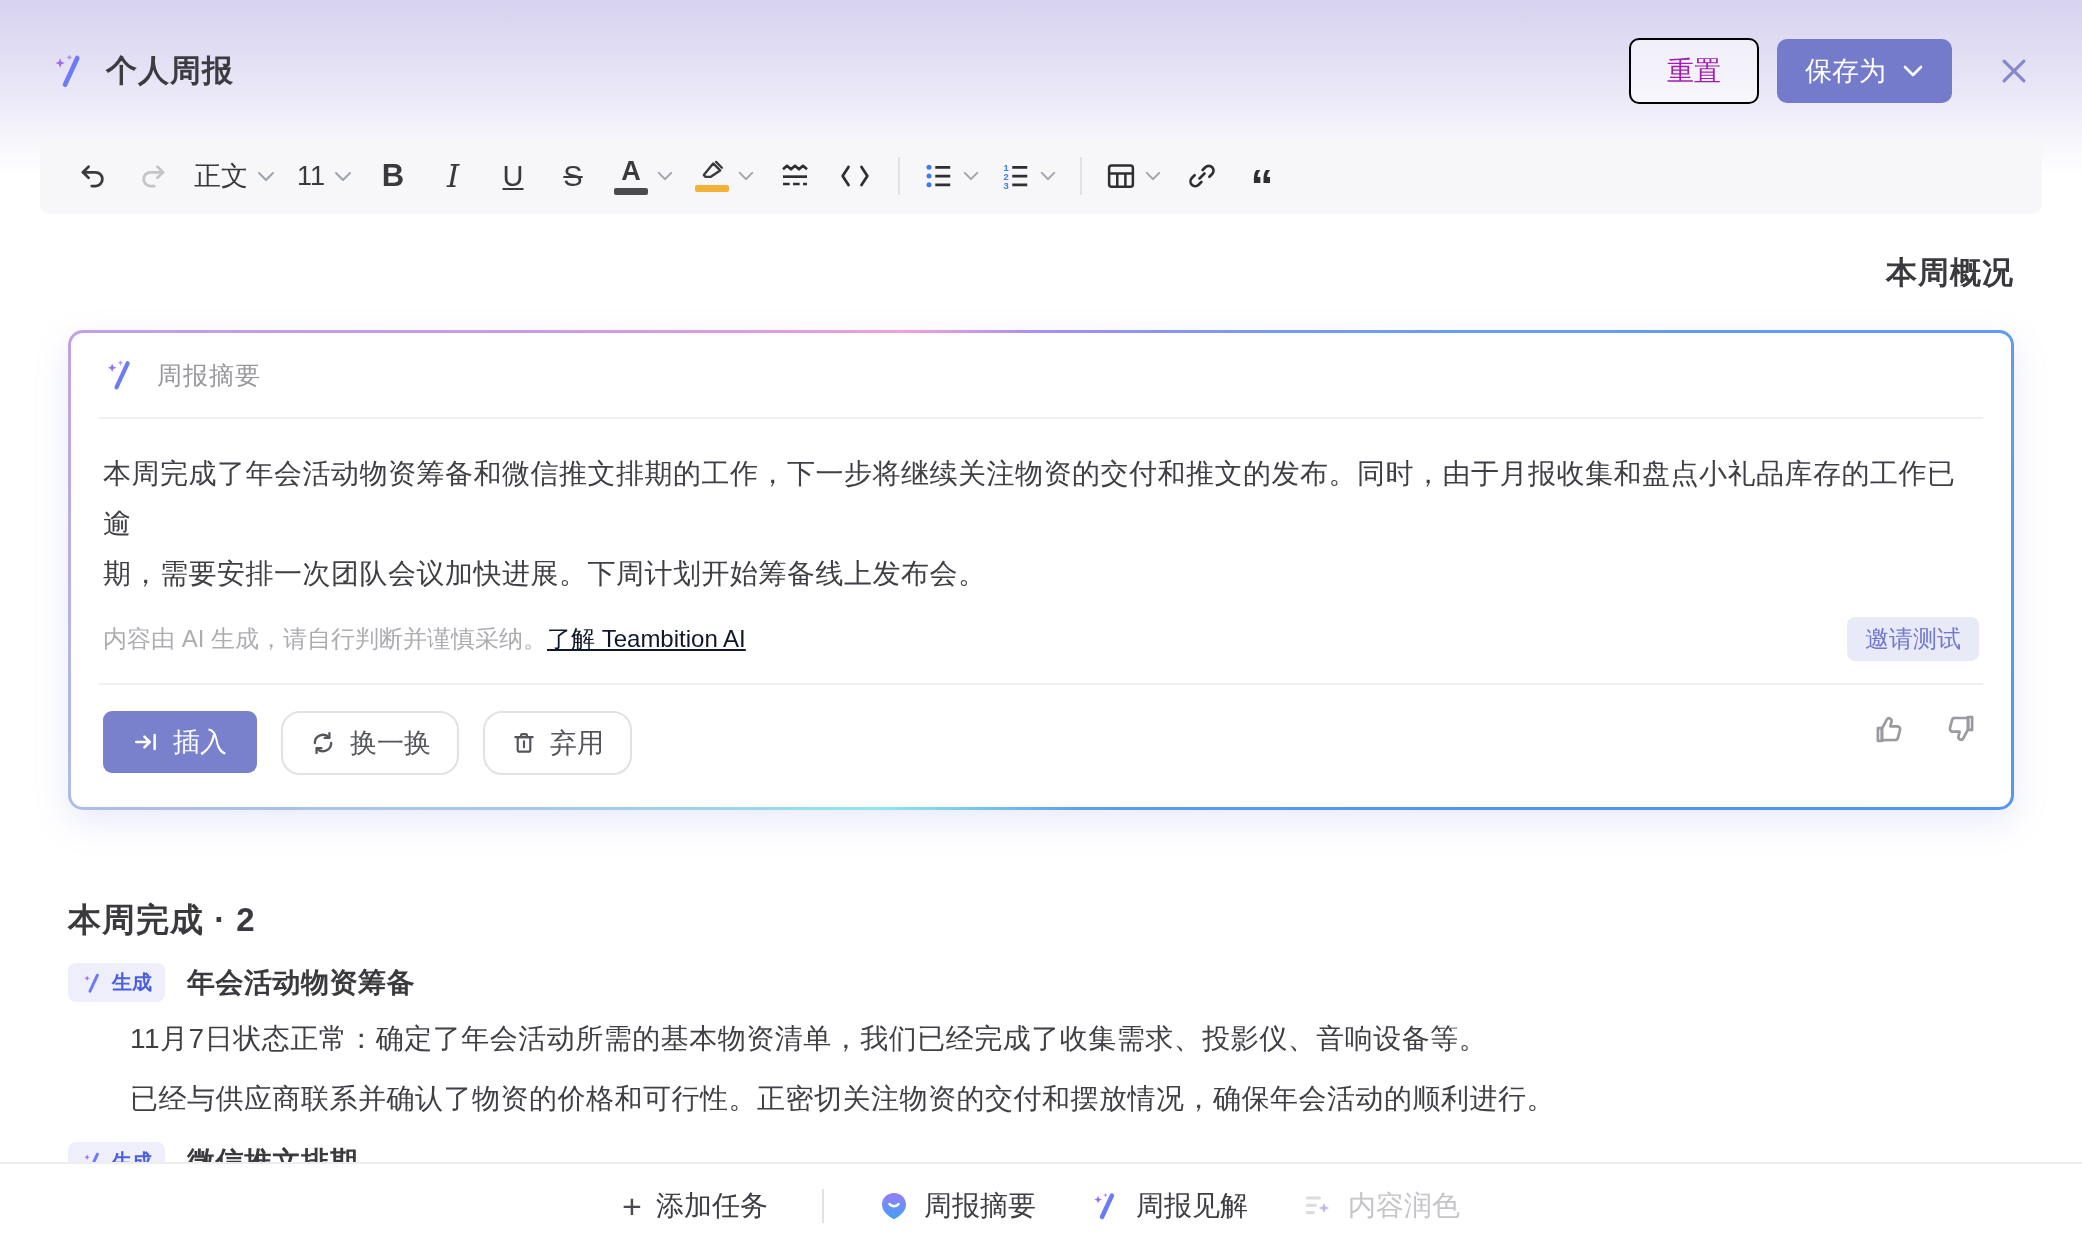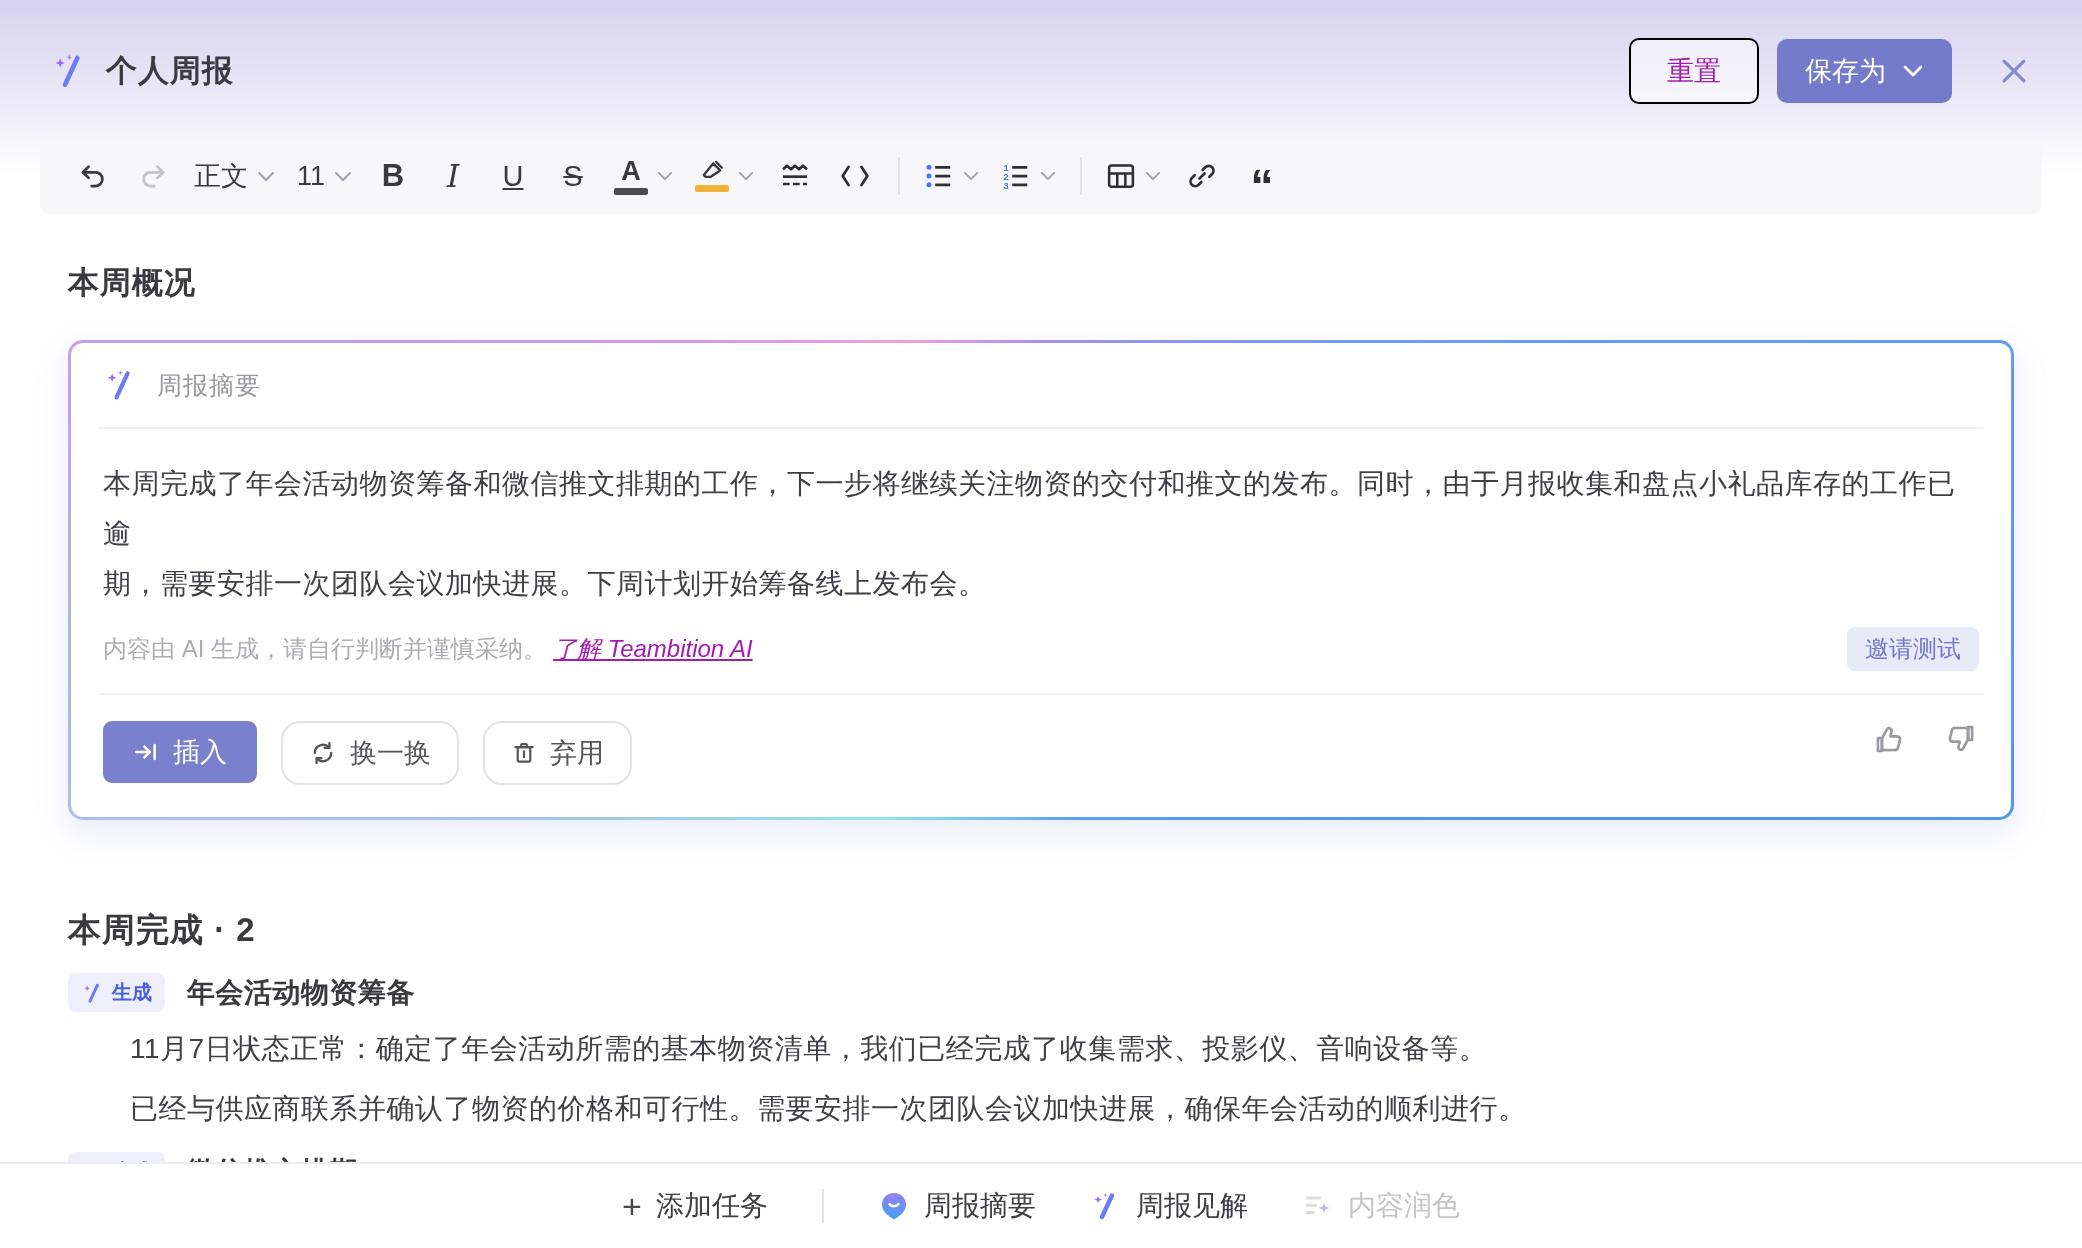--- a/index.html
+++ b/index.html
@@ -37,31 +37,31 @@
   .fontcolor-stack,.highlight-stack { display:flex; flex-direction:column; align-items:center; line-height:1; }
   .fontcolor-stack .a { font-size:27px; font-weight:600; }
   .colorbar { width:34px; height:7px; border-radius:2px; margin-top:3px; }
   .bar-dark { background:#4a4a4f; }
   .bar-yellow { background:#f2b137; }
   .tsep { width:2px; height:38px; background:#e3e3e7; margin:0 10px; }
   .quote-glyph { font-size:46px; font-weight:900; color:#2f2f33; line-height:0; transform:translateY(10px); }
 
   
   .content { padding:0 68px; }
-  .h-overview { margin-top:48px; font-size:31px; font-weight:700; color:#3a3a3e; letter-spacing:1px; }
+  .h-overview { margin-top:38px; font-size:31px; font-weight:700; color:#3a3a3e; letter-spacing:1px;text-align:right; }
 
   .ai-card { margin-top:36px; border-radius:15px; padding:3px;
     background:conic-gradient(from 0deg,#a78ff2 0deg,#6a9df2 60deg,#4e97f2 110deg,#55a0f0 170deg,#8be8ec 215deg,#c79ae6 290deg,#f0a0dd 330deg,#a78ff2 360deg);
     box-shadow:0 12px 34px rgba(128,140,228,.18); }
   .ai-inner { background:#ffffff; border-radius:12px; padding:0 28px; }
   .ai-head { display:flex; align-items:center; gap:18px; height:86px; border-bottom:2px solid #f0f0f3; padding:0 4px; }
   .ai-head-title { color:#97979d; font-size:25px; letter-spacing:1px; }
   .ai-body { margin-top:30px; padding:0 4px; font-size:28px; line-height:50px; color:#3f3f45; letter-spacing:0.5px; }
   .ai-disclaimer { display:flex; align-items:center; margin-top:18px; padding:0 4px; font-size:24px; color:#acacb3; }
-  .ai-link { color:#a21caf; text-decoration:underline; margin-left:6px; cursor:pointer;font-style:italic; }
+  .ai-link { color:#0f172a; text-decoration:underline; margin-left:0; cursor:pointer; }
   .invite-badge { margin-left:auto; background:#e9eaf8; color:#7378ce; font-size:24px;
     padding:6px 18px; border-radius:8px; cursor:pointer; }
   .ai-divider { margin-top:22px; border-top:2px solid #f0f0f3; }
   .ai-actions { display:flex; align-items:flex-start; gap:24px; padding:26px 4px 32px; }
   .btn-insert { background:#7980cc; color:#fff; border:none; border-radius:9px; display:flex; align-items:center;
     gap:14px; padding:13px 30px; font-size:27px; cursor:pointer; }
   .btn-outline { background:#fff; border:2px solid #e2e2e6; color:#55565c; border-radius:19px; display:flex;
     align-items:center; gap:13px; padding:12px 26px; font-size:27px; cursor:pointer; }
   .thumbs { margin-left:auto; display:flex; gap:36px; }
   .thumb { cursor:pointer; display:flex; }
@@ -328,21 +328,21 @@
         <span class="gen-badge">
           <svg width="24" height="24" viewBox="0 0 24 24">
               <path d="M16.4 4.2 L9.0 20.2" stroke="url(#wandg)" stroke-width="3" stroke-linecap="round" fill="none"></path>
               <path d="M6.1 4.4 l.8 2 2 .8 -2 .8 -.8 2 -.8 -2 -2 -.8 2 -.8 z" fill="#9b6cf5"></path>
             </svg>
           <span>生成</span>
         </span>
         <span class="task-title">年会活动物资筹备</span>
       </div>
       <div class="task-line">11月7日状态正常：确定了年会活动所需的基本物资清单，我们已经完成了收集需求、投影仪、音响设备等。</div>
-      <div class="task-line">已经与供应商联系并确认了物资的价格和可行性。需要安排一次团队会议加快进展，确保年会活动的顺利进行。</div>
+      <div class="task-line">已经与供应商联系并确认了物资的价格和可行性。正密切关注物资的交付和摆放情况，确保年会活动的顺利进行。</div>
     </div>
 
     <div class="task">
       <div class="task-head">
         <span class="gen-badge">
           <svg width="24" height="24" viewBox="0 0 24 24">
               <path d="M16.4 4.2 L9.0 20.2" stroke="url(#wandg)" stroke-width="3" stroke-linecap="round" fill="none"></path>
               <path d="M6.1 4.4 l.8 2 2 .8 -2 .8 -.8 2 -.8 -2 -2 -.8 2 -.8 z" fill="#9b6cf5"></path>
             </svg>
           <span>生成</span>

